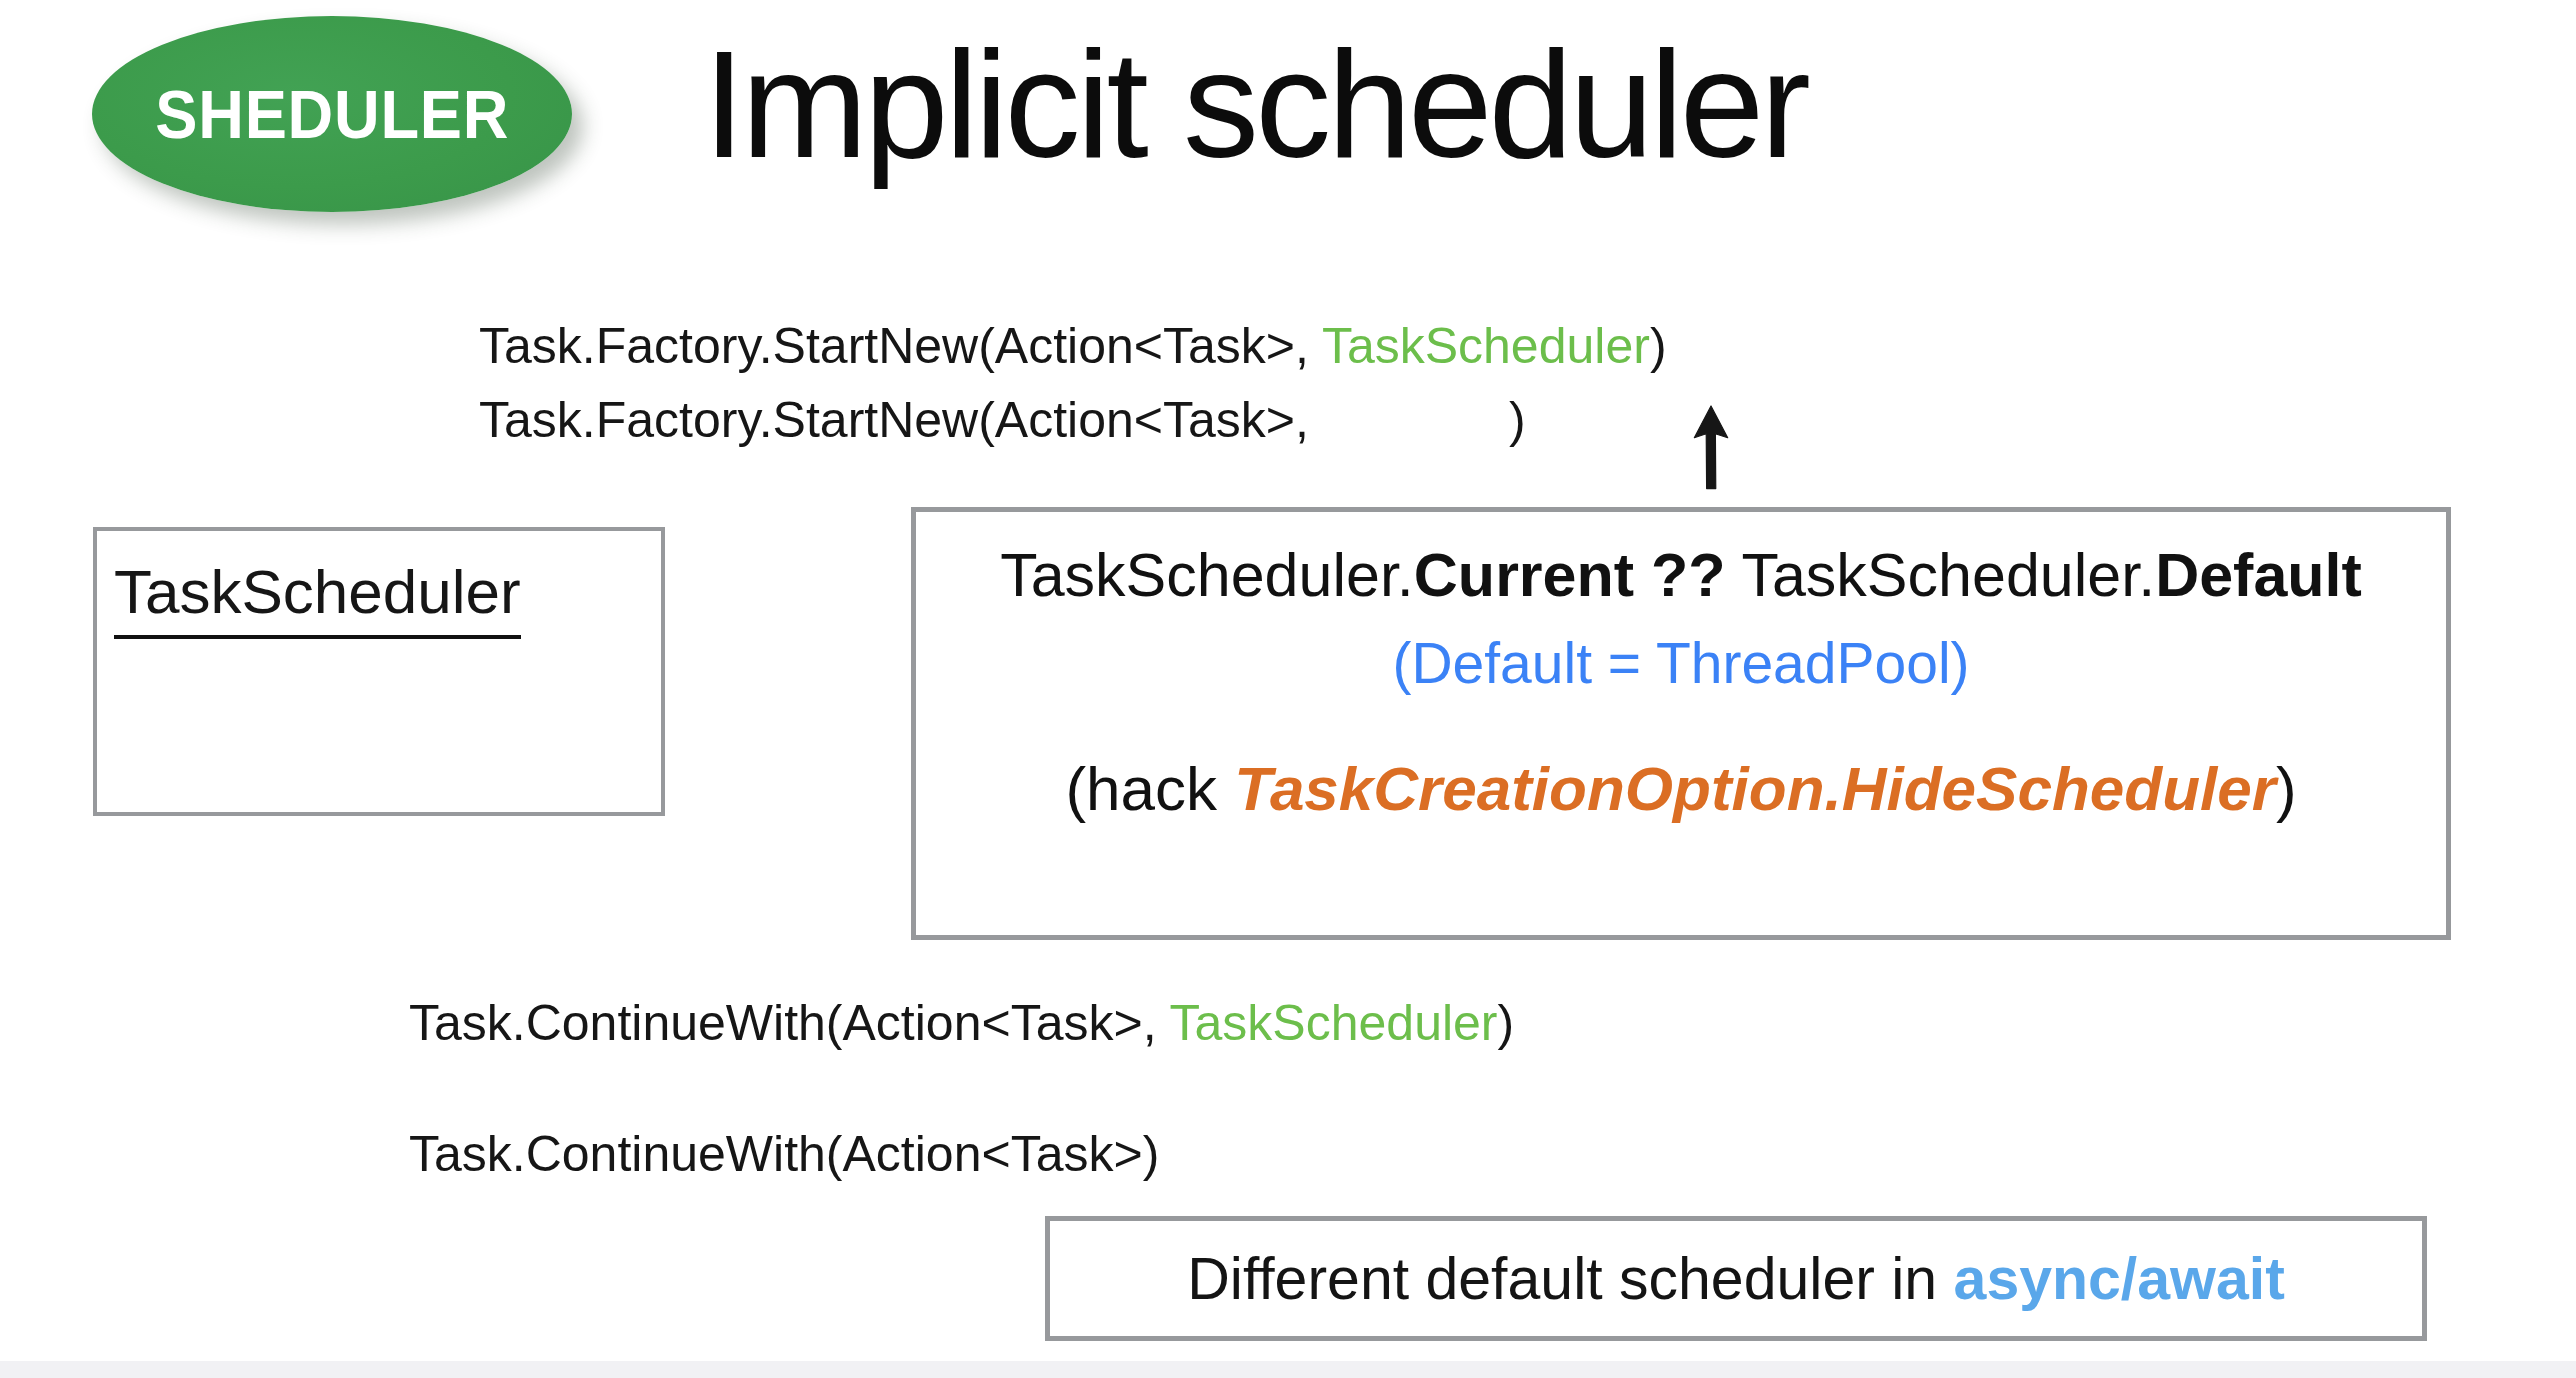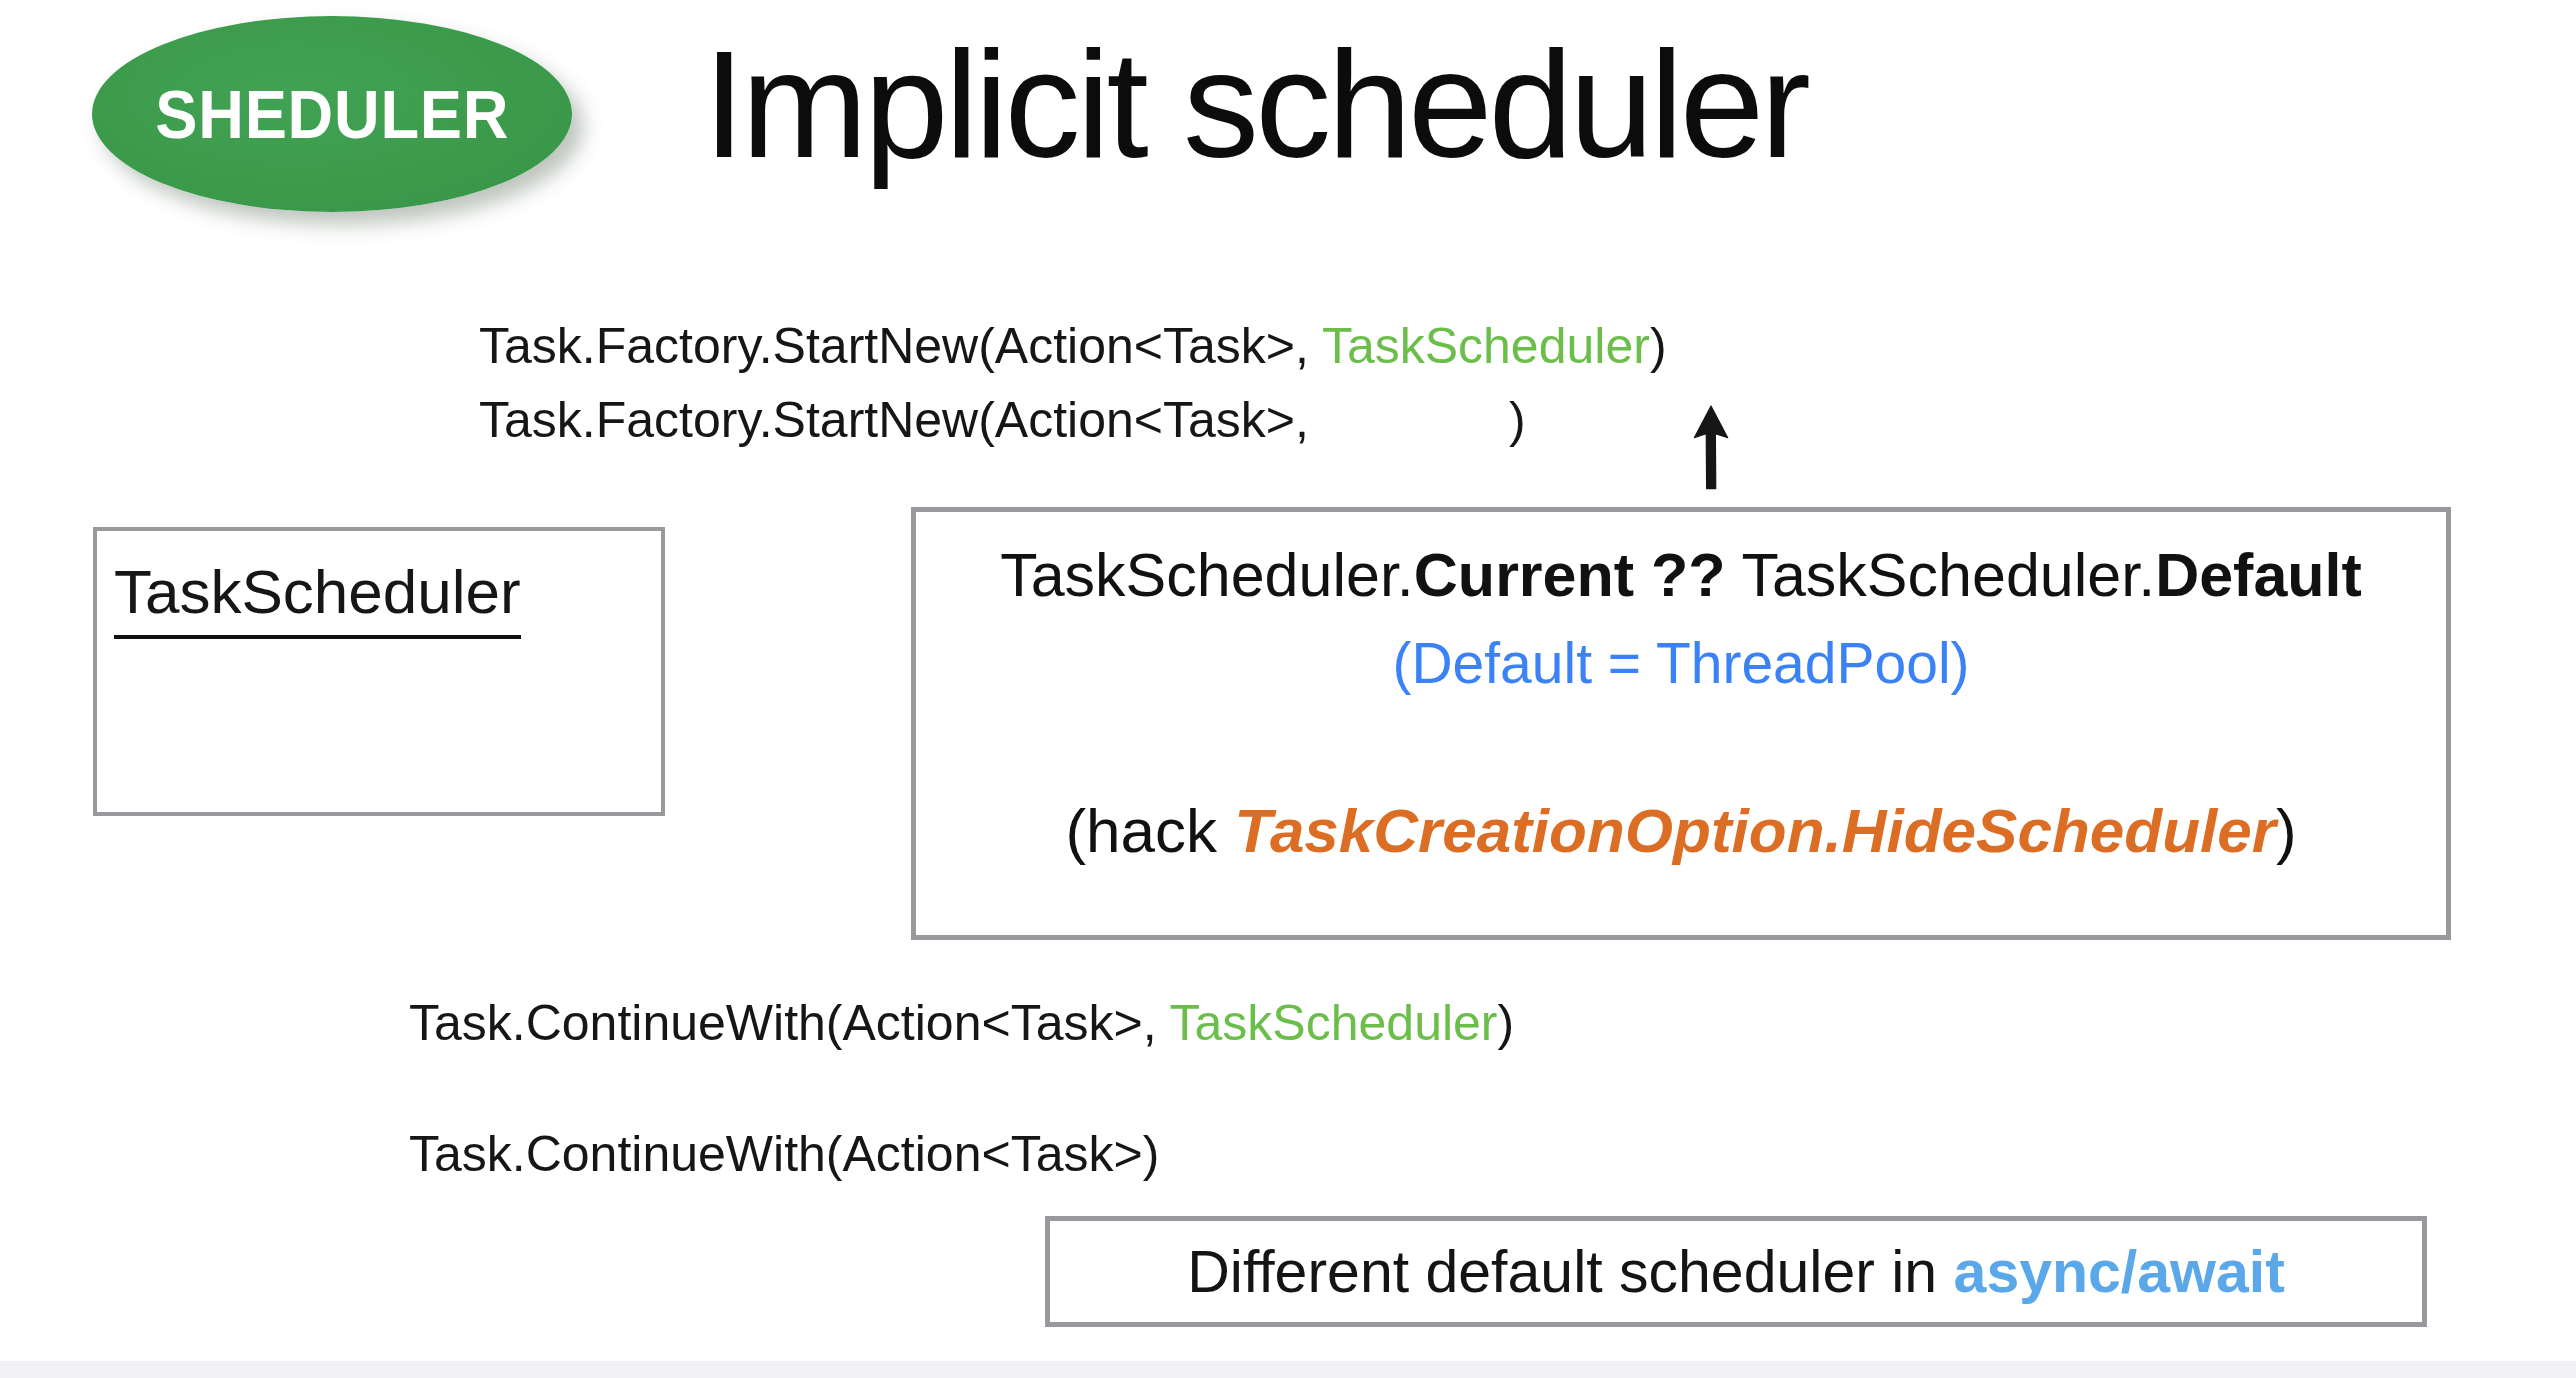--- a/index.html
+++ b/index.html
@@ -83,29 +83,29 @@
   .center-box {
     left: 911px; top: 507px;
     width: 1540px; height: 433px;
     display: flex; flex-direction: column; align-items: center;
     padding-top: 28px;
     text-align: center;
   }
   .cb-line1 { font-size: 61px; white-space: pre; color: #111; }
   .cb-line1 b { font-weight: bold; }
   .cb-line2 { font-size: 57px; white-space: pre; color: #3b82f6; margin-top: 20px; }
-  .cb-line3 { font-size: 62px; white-space: pre; color: #111; margin-top: 99px; }
+  .cb-line3 { font-size: 62px; white-space: pre; color: #111; margin-top: 57px; }
   .hack-hl { color: #db6e24; font-weight: bold; font-style: italic; }
 
   .continue1 { left: 409px; top: 994px; }
   .continue2 { left: 409px; top: 1125px; }
 
   .footer-box {
     left: 1045px; top: 1216px;
-    width: 1382px; height: 111px;
+    width: 1382px; height: 125px;
     display: flex; align-items: center; justify-content: center;
   }
   .footer-text { font-size: 59px; color: #141414; white-space: pre; }
   .blue-bold { color: #5aa7ea; font-weight: bold; }
 
   .bottom-strip {
     left: 0; bottom: 0;
     width: 100%; height: 18px;
     background: #f1f1f4;
   }

